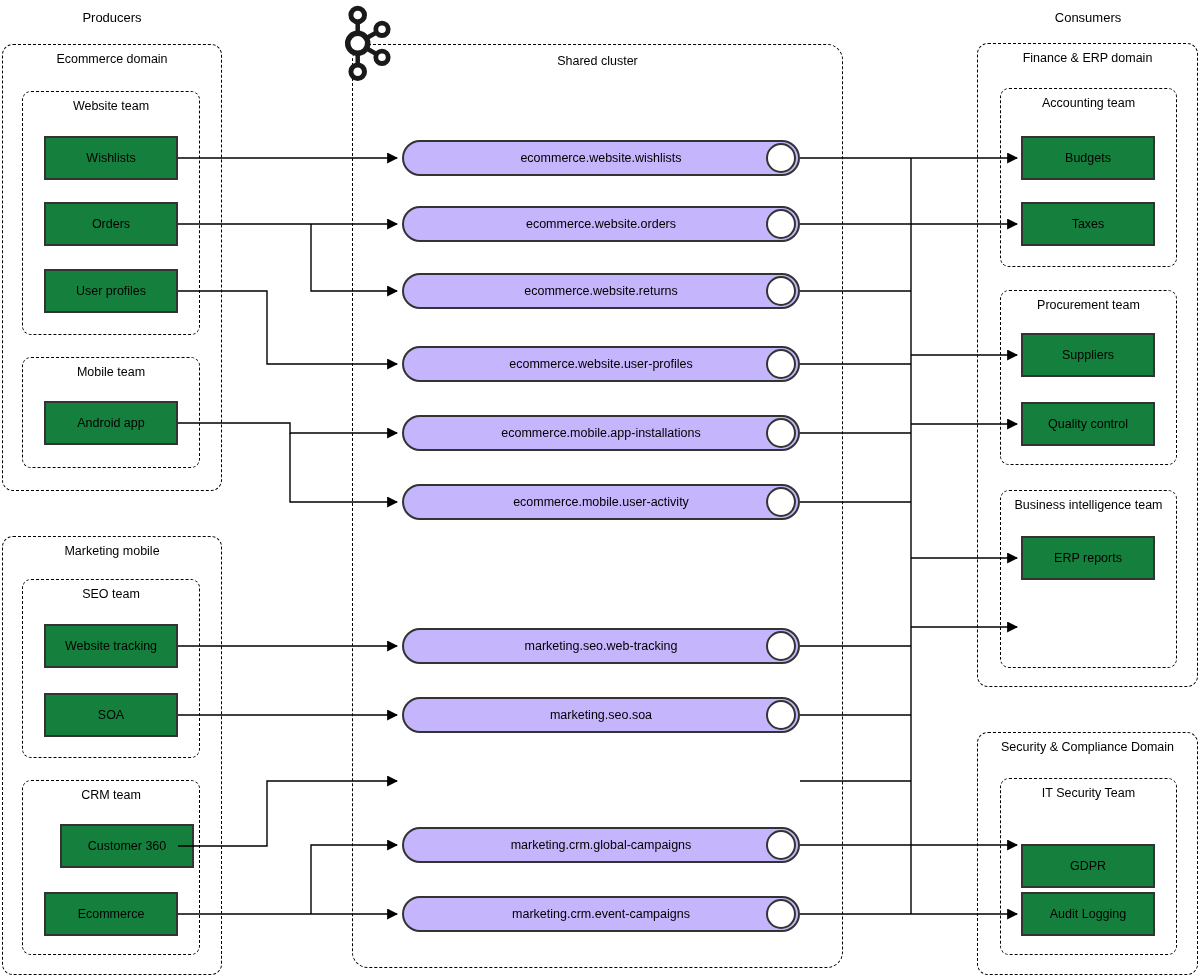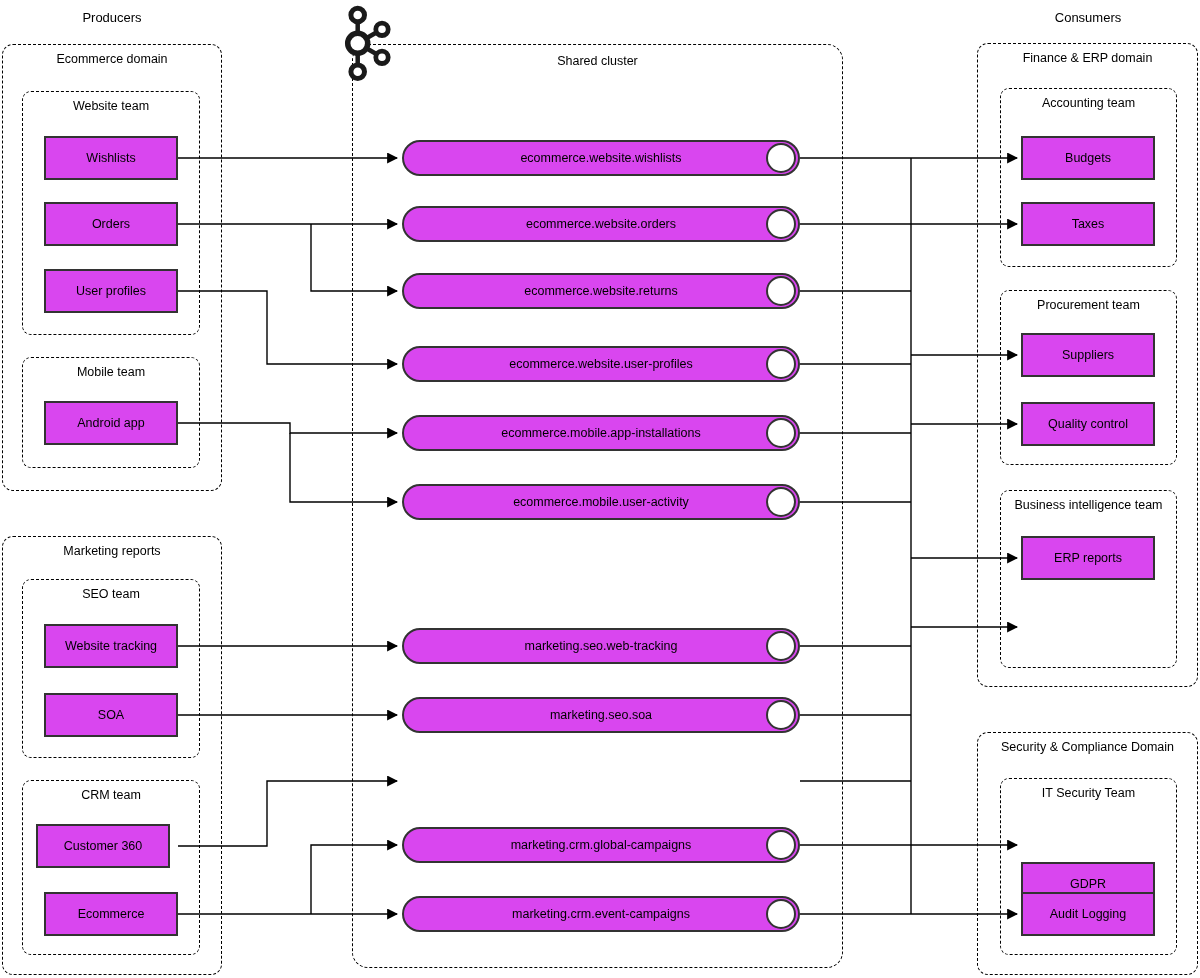--- a/index.html
+++ b/index.html
@@ -30,32 +30,32 @@
   .box-title {
     position: absolute;
     top: 7px; left: 0; right: 0;
     text-align: center;
     white-space: nowrap;
   }
   .node {
     position: absolute;
     width: 134px; height: 44px;
     border: 2px solid #333333;
-    background: #d946ef;
+    background: #15803d;
     display: flex; align-items: center; justify-content: center;
     text-align: center;
     white-space: nowrap;
   }
   .topic {
     position: absolute;
     left: 402px;
     width: 398px; height: 36px;
     border: 2px solid #333333;
     border-radius: 18px;
-    background: #d946ef;
+    background: #c4b5fd;
     display: flex; align-items: center; justify-content: center;
     white-space: nowrap;
   }
   .end-circle {
     position: absolute;
     top: 1px; right: 2px;
     width: 30px; height: 30px;
     border: 2px solid #333333;
     border-radius: 50%;
     background: #ffffff;
@@ -77,21 +77,21 @@
     <div class="box-title">Ecommerce domain</div>
   </div>
   <div class="dashed team" style="left:22px; top:91px; width:178px; height:244px">
     <div class="box-title">Website team</div>
   </div>
   <div class="dashed team" style="left:22px; top:357px; width:178px; height:111px">
     <div class="box-title">Mobile team</div>
   </div>
 
   <div class="dashed domain" style="left:2px; top:536px; width:220px; height:439px">
-    <div class="box-title">Marketing reports</div>
+    <div class="box-title">Marketing mobile</div>
   </div>
   <div class="dashed team" style="left:22px; top:579px; width:178px; height:179px">
     <div class="box-title">SEO team</div>
   </div>
   <div class="dashed team" style="left:22px; top:780px; width:178px; height:175px">
     <div class="box-title">CRM team</div>
   </div>
 
   <div class="dashed domain" style="left:977px; top:43px; width:221px; height:644px">
     <div class="box-title">Finance &amp; ERP domain</div>
@@ -116,29 +116,29 @@
   <div class="dashed domain" style="left:352px; top:44px; width:491px; height:924px; border-radius:16px">
     <div class="box-title" style="top:9px">Shared cluster</div>
   </div>
 
   <div class="node" style="left:44px; top:136px">Wishlists</div>
   <div class="node" style="left:44px; top:202px">Orders</div>
   <div class="node" style="left:44px; top:269px">User profiles</div>
   <div class="node" style="left:44px; top:401px">Android app</div>
   <div class="node" style="left:44px; top:624px">Website tracking</div>
   <div class="node" style="left:44px; top:693px">SOA</div>
-  <div class="node" style="left:36px; top:824px">Customer 360</div>
+  <div class="node" style="left:60px; top:824px">Customer 360</div>
   <div class="node" style="left:44px; top:892px">Ecommerce</div>
 
   <div class="node" style="left:1021px; top:136px">Budgets</div>
   <div class="node" style="left:1021px; top:202px">Taxes</div>
   <div class="node" style="left:1021px; top:333px">Suppliers</div>
   <div class="node" style="left:1021px; top:402px">Quality control</div>
   <div class="node" style="left:1021px; top:536px">ERP reports</div>
-  <div class="node" style="left:1021px; top:862px">GDPR</div>
+  <div class="node" style="left:1021px; top:844px">GDPR</div>
   <div class="node" style="left:1021px; top:892px">Audit Logging</div>
 
   <div class="topic" style="top:140px">
     <span>ecommerce.website.wishlists</span>
     <span class="end-circle"></span>
   </div>
   <div class="topic" style="top:206px">
     <span>ecommerce.website.orders</span>
     <span class="end-circle"></span>
   </div>

